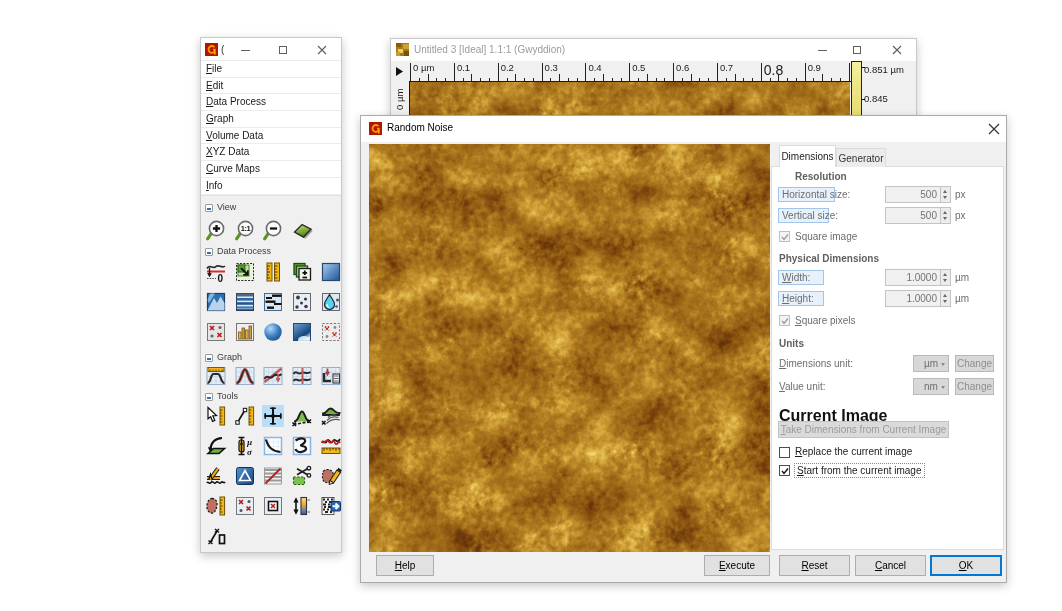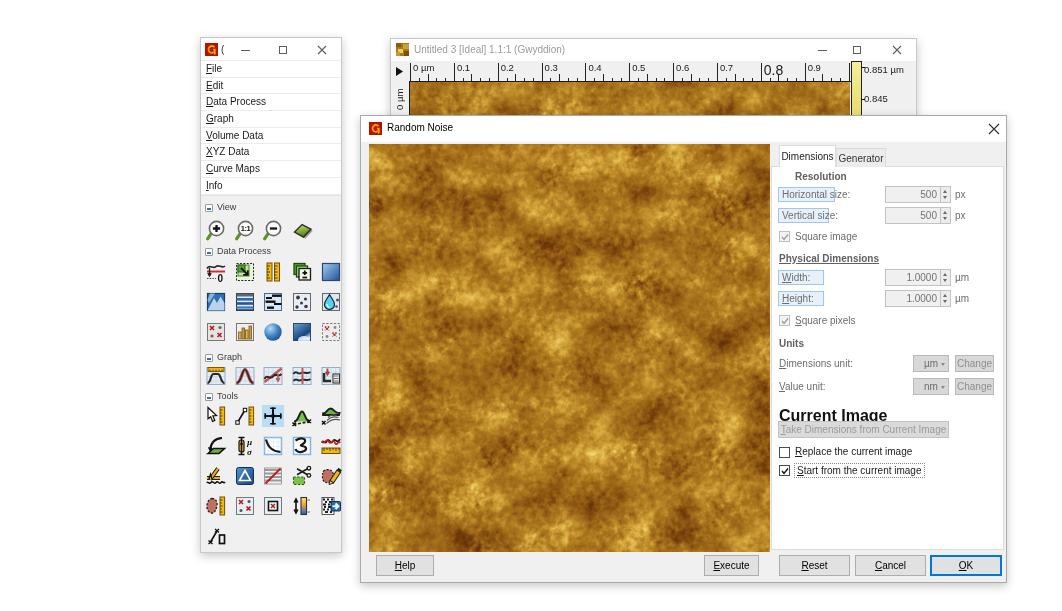--- a/index.html
+++ b/index.html
@@ -562,21 +562,21 @@
   <div class="chiplbl" style="left:421px;top:94px;">Vertical size:</div>
   <div class="entry" style="left:524px;top:91px;">500</div>
   <div class="spin" style="left:580px;top:91px;"></div>
   <div class="unit" style="left:594px;top:94px;">px</div>
   <div class="cbd" style="left:418px;top:115px;"></div>
   <svg class="abs" style="left:419px;top:116px;" width="10" height="10">
         <path d="M2 5 L4 7.5 L8 2.5" stroke="#9d9d9d" stroke-width="1.4" fill="none"></path>
       </svg>
   <div class="unit" style="left:434px;top:115px;">Square image</div>
 
-  <div class="hdrg" style="left:418px;top:137px;text-decoration:underline;">Physical Dimensions</div>
+  <div class="hdrg" style="left:418px;top:137px;">Physical Dimensions</div>
   <div class="chip" style="left:417px;top:154px;width:46px;"></div>
   <div class="chiplbl" style="left:421px;top:156px;"><u>W</u>idth:</div>
   <div class="entry" style="left:524px;top:153px;">1.0000</div>
   <div class="spin" style="left:580px;top:153px;"></div>
   <div class="unit" style="left:594px;top:156px;">µm</div>
   <div class="chip" style="left:417px;top:175px;width:46px;"></div>
   <div class="chiplbl" style="left:421px;top:177px;"><u>H</u>eight:</div>
   <div class="entry" style="left:524px;top:174px;">1.0000</div>
   <div class="spin" style="left:580px;top:174px;"></div>
   <div class="unit" style="left:594px;top:177px;">µm</div>
@@ -599,19 +599,19 @@
       font-size:10px;color:#9b9b9b;text-align:center;padding-top:2px;"><u>T</u>ake Dimensions from Current Image</div>
   <div class="cb" style="left:418px;top:331px;"></div>
   <div class="abs" style="left:434px;top:330px;font-size:10px;"><u>R</u>eplace the current image</div>
   <div class="cb" style="left:418px;top:349px;"></div>
   <svg class="abs" style="left:419px;top:350px;" width="10" height="10">
         <path d="M2 5 L4 7.5 L8 2.5" stroke="#111" stroke-width="1.4" fill="none"></path>
       </svg>
   <div class="abs" style="left:433px;top:347px;font-size:10px;border:1px dotted #888;padding:1px 2px;"><u>S</u>tart from the current image</div>
 
   <div class="pbtn" style="left:15px;top:439px;width:58px;"><u>H</u>elp</div>
-  <div class="pbtn" style="left:343px;top:439px;width:55px;"><u>E</u>xecute</div>
+  <div class="pbtn" style="left:343px;top:439px;width:66px;"><u>E</u>xecute</div>
   <div class="pbtn" style="left:418px;top:439px;width:71px;"><u>R</u>eset</div>
   <div class="pbtn" style="left:494px;top:439px;width:71px;"><u>C</u>ancel</div>
   <div class="pbtn" style="left:569px;top:439px;width:72px;border:2px solid #0078d7;line-height:17px;"><u>O</u>K</div>
 </div>
 
 </div>
 
 </body></html>

